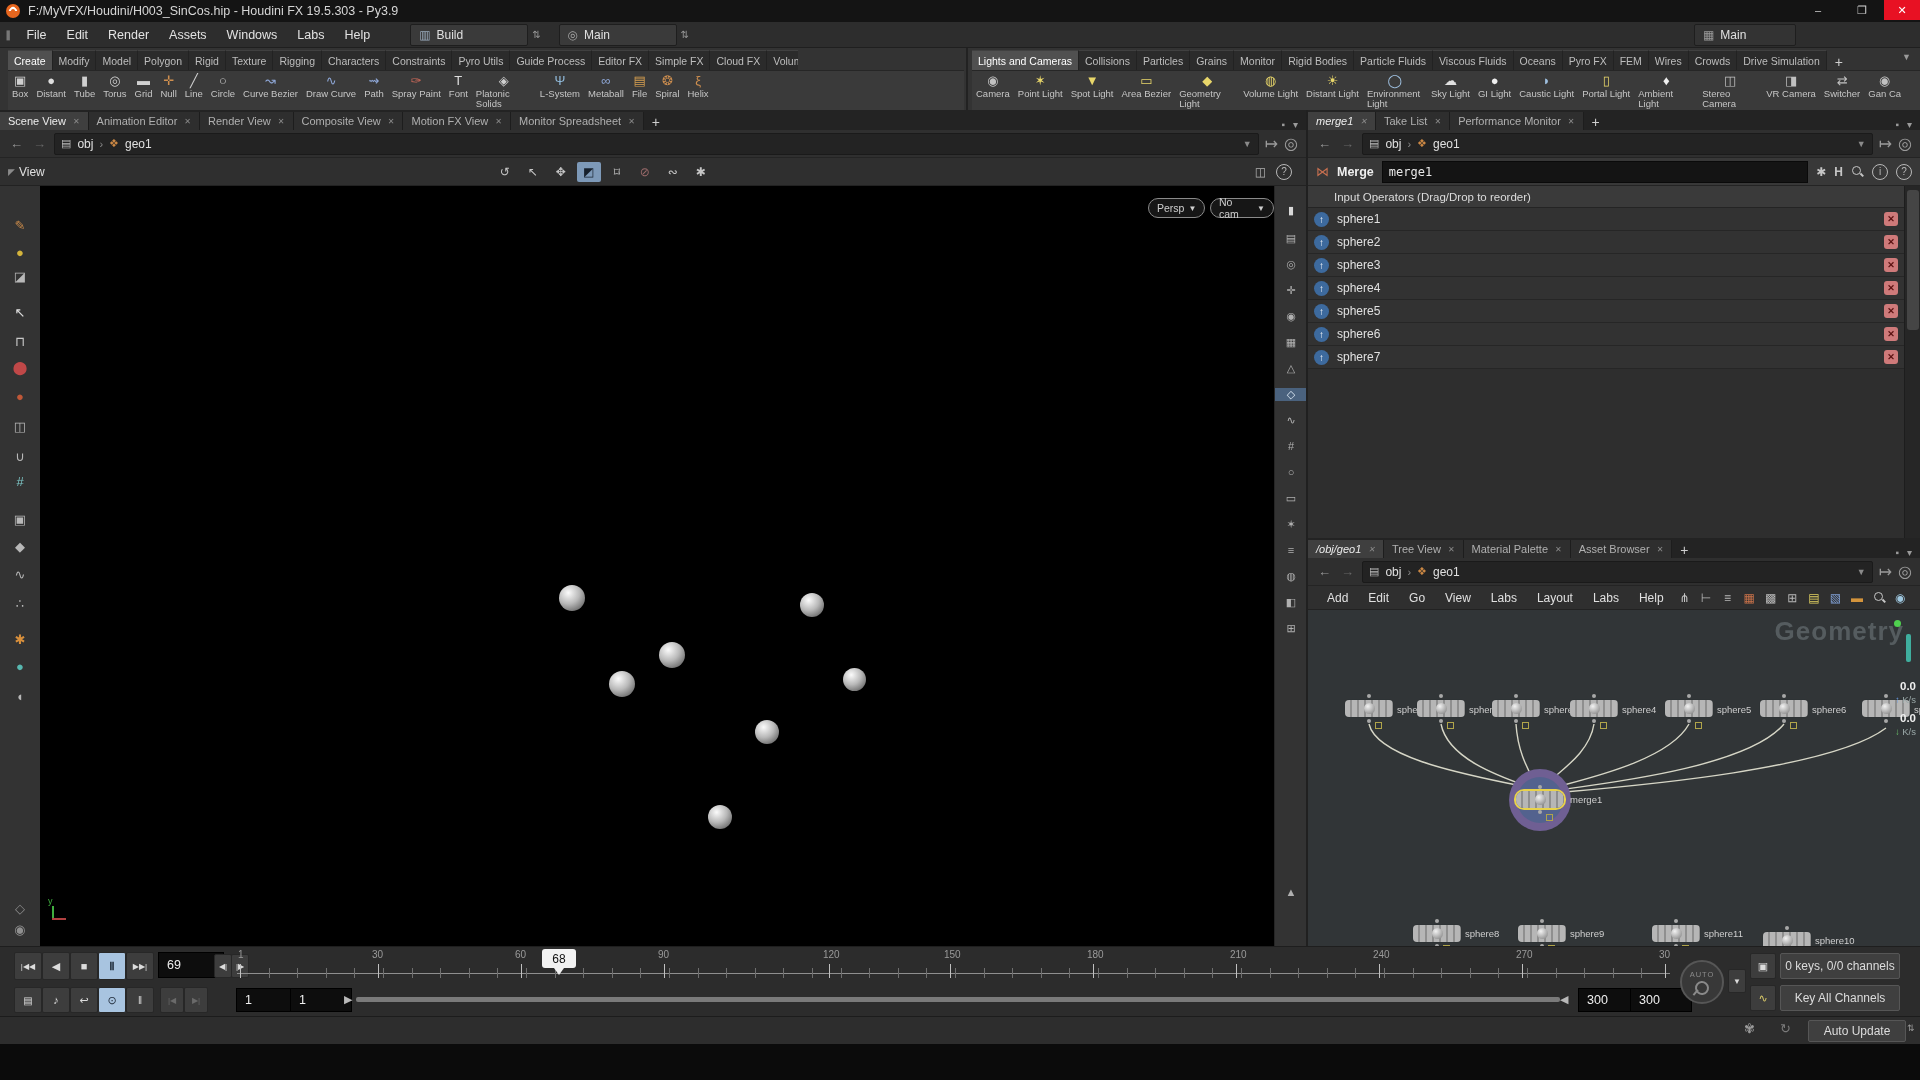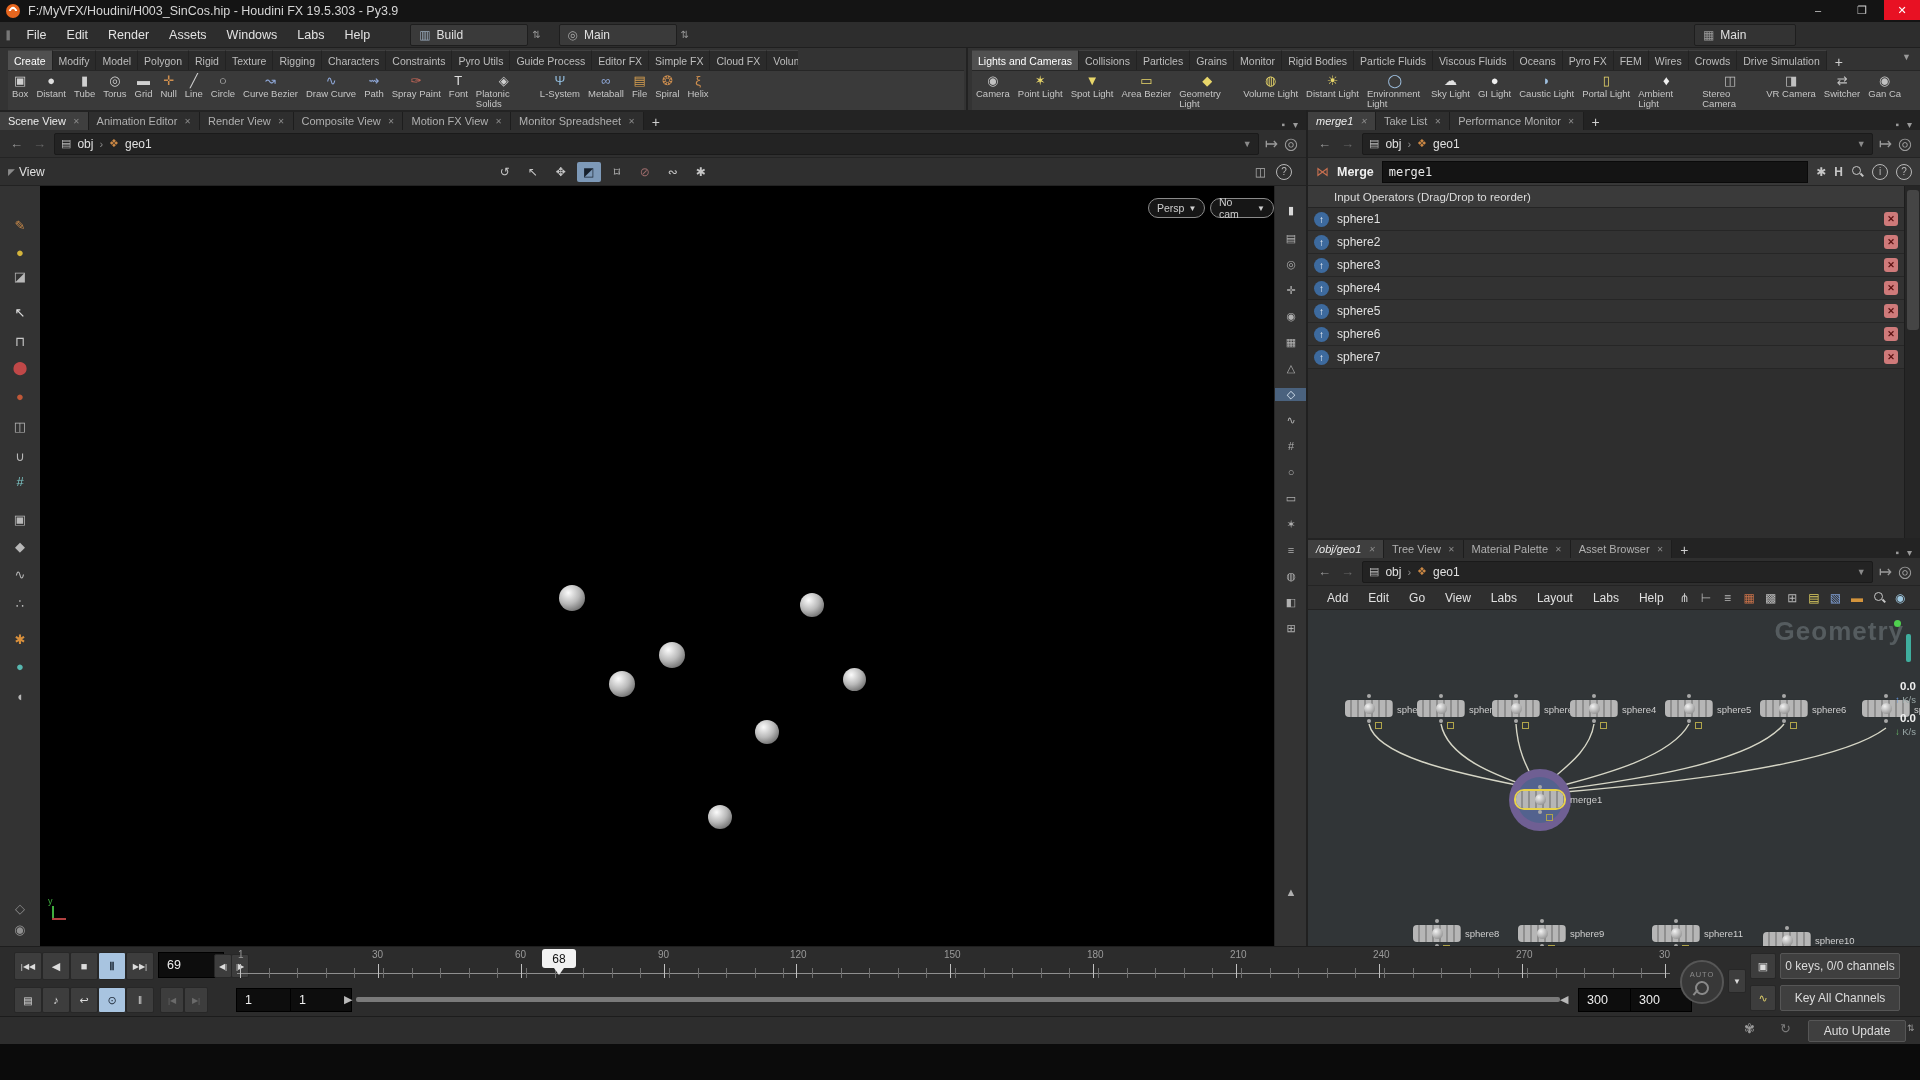--- a/index.html
+++ b/index.html
@@ -731,21 +731,21 @@
       </div>
     <div class="mtick" style="left:141px">
         <span class="mlab">30</span>
       </div>
     <div class="mtick" style="left:284px">
         <span class="mlab">60</span>
       </div>
     <div class="mtick" style="left:427px">
         <span class="mlab">90</span>
       </div>
-    <div class="mtick" style="left:559px">
+    <div class="mtick" style="left:592px">
         <span class="mlab">120</span>
       </div>
     <div class="mtick" style="left:713px">
         <span class="mlab">150</span>
       </div>
     <div class="mtick" style="left:856px">
         <span class="mlab">180</span>
       </div>
     <div class="mtick" style="left:999px">
         <span class="mlab">210</span>

